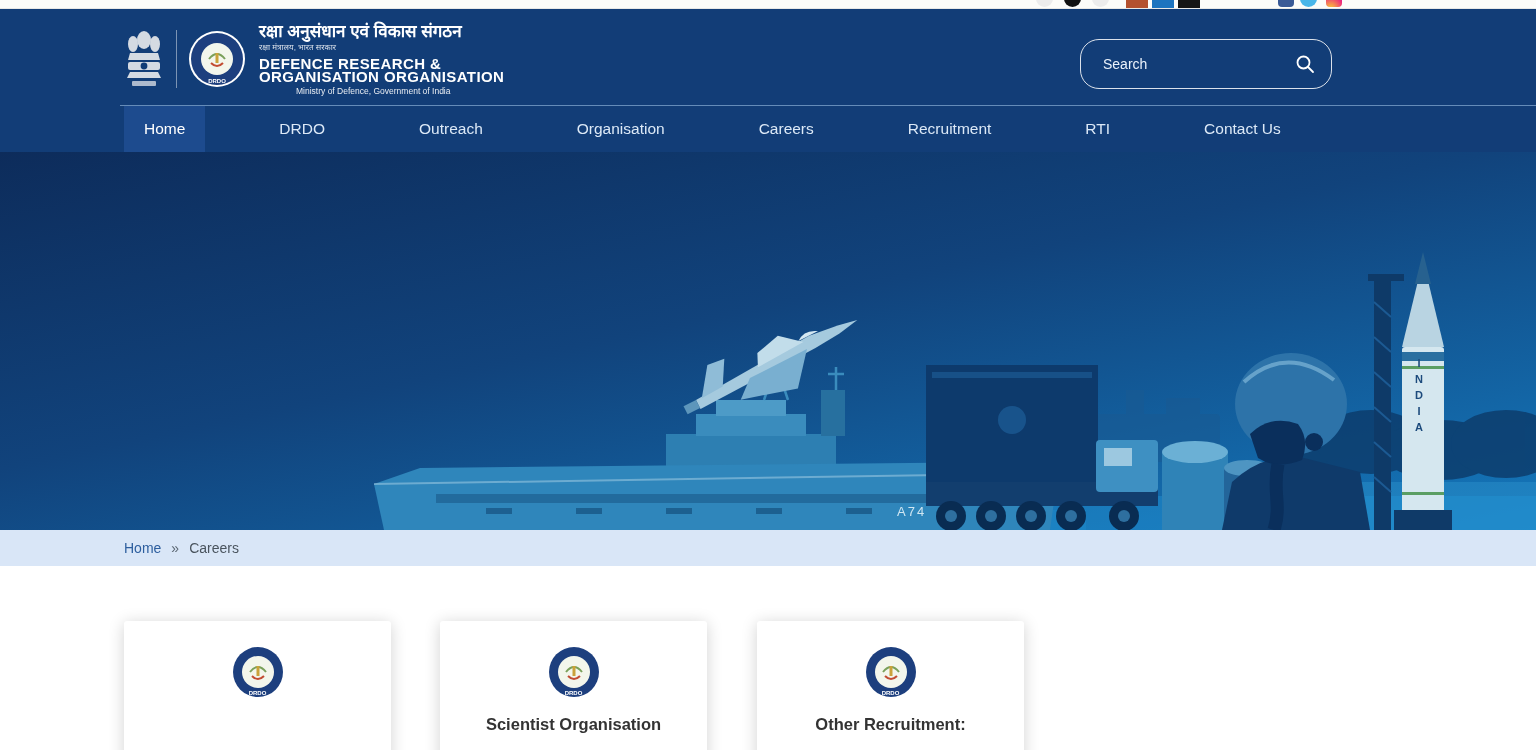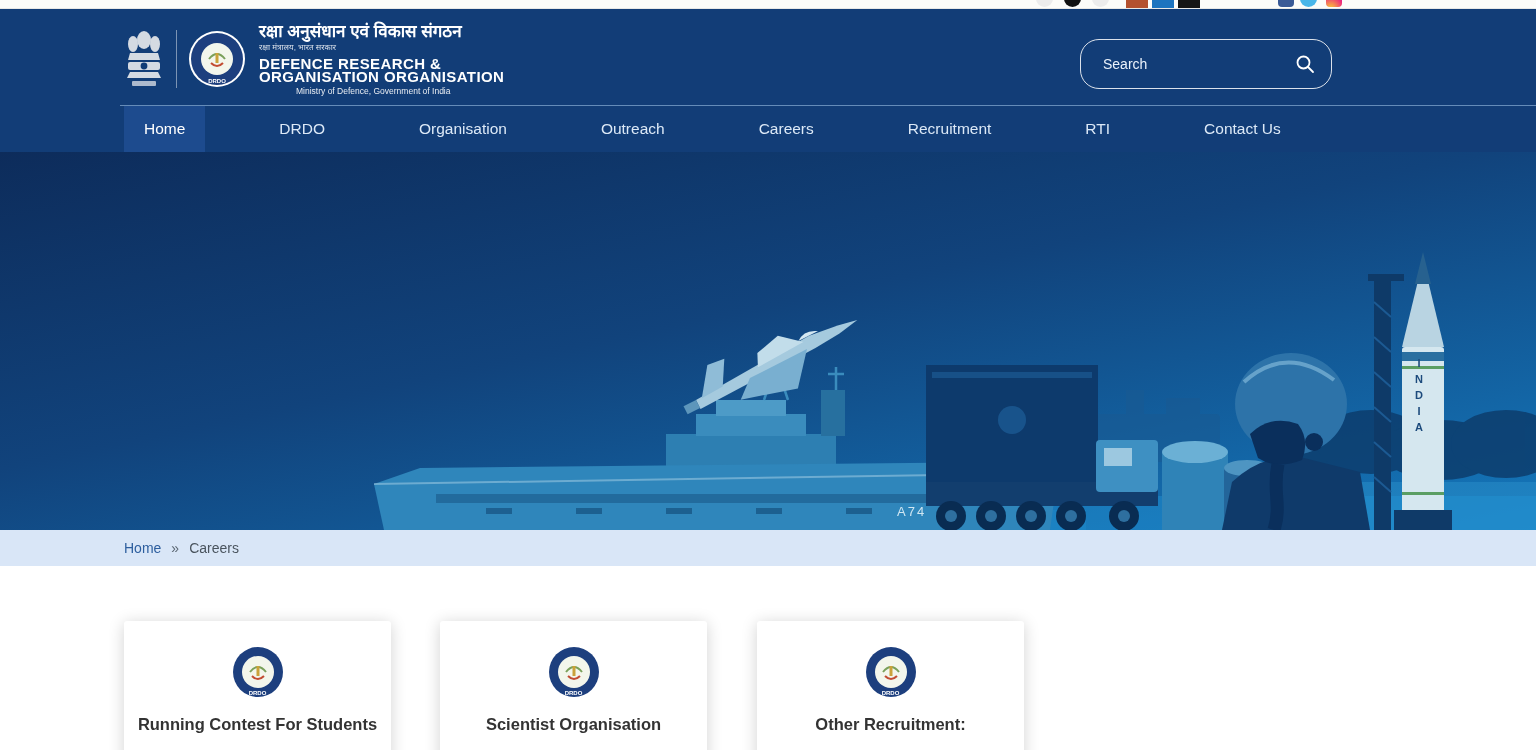--- a/index.html
+++ b/index.html
@@ -122,22 +122,22 @@
         </svg>
       </button>
     </div>
   </div>
 
   <div class="navbar">
     <div class="nav-sep"></div>
     <nav class="nav-items">
       <a class="nav-item active">Home</a>
       <a class="nav-item">DRDO</a>
+      <a class="nav-item">Outreach</a>
       <a class="nav-item">Organisation</a>
-      <a class="nav-item">Outreach</a>
       <a class="nav-item">Careers</a>
       <a class="nav-item">Recruitment</a>
       <a class="nav-item">RTI</a>
       <a class="nav-item">Contact Us</a>
     </nav>
   </div>
 
   <div class="hero">
     <svg class="collage" viewBox="0 0 1170 378" preserveAspectRatio="none">
 
@@ -269,21 +269,20 @@
       <div class="drdo-logo" style="width:54px;height:54px;">
         <span class="ring"></span>
           <span class="inner" style="inset:11px;"></span>
         <svg style="position:absolute;inset:11px;" viewBox="0 0 32 32">
           <path d="M8 16 Q16 6 24 16" stroke="#7aa05a" stroke-width="2" fill="none"></path>
           <path d="M10 20 Q16 26 22 20" stroke="#c24b32" stroke-width="2" fill="none"></path>
           <rect x="14.5" y="10" width="3" height="10" fill="#caa23a"></rect>
         </svg>
         <span class="dlabel" style="font-size:6px;">DRDO</span>
       </div>
-      <div class="card-title">Running Contest For Students</div>
     </div>
 
     <div class="card" style="left:440px;">
       <div class="drdo-logo" style="width:54px;height:54px;">
         <span class="ring"></span>
           <span class="inner" style="inset:11px;"></span>
         <svg style="position:absolute;inset:11px;" viewBox="0 0 32 32">
           <path d="M8 16 Q16 6 24 16" stroke="#7aa05a" stroke-width="2" fill="none"></path>
           <path d="M10 20 Q16 26 22 20" stroke="#c24b32" stroke-width="2" fill="none"></path>
           <rect x="14.5" y="10" width="3" height="10" fill="#caa23a"></rect>

